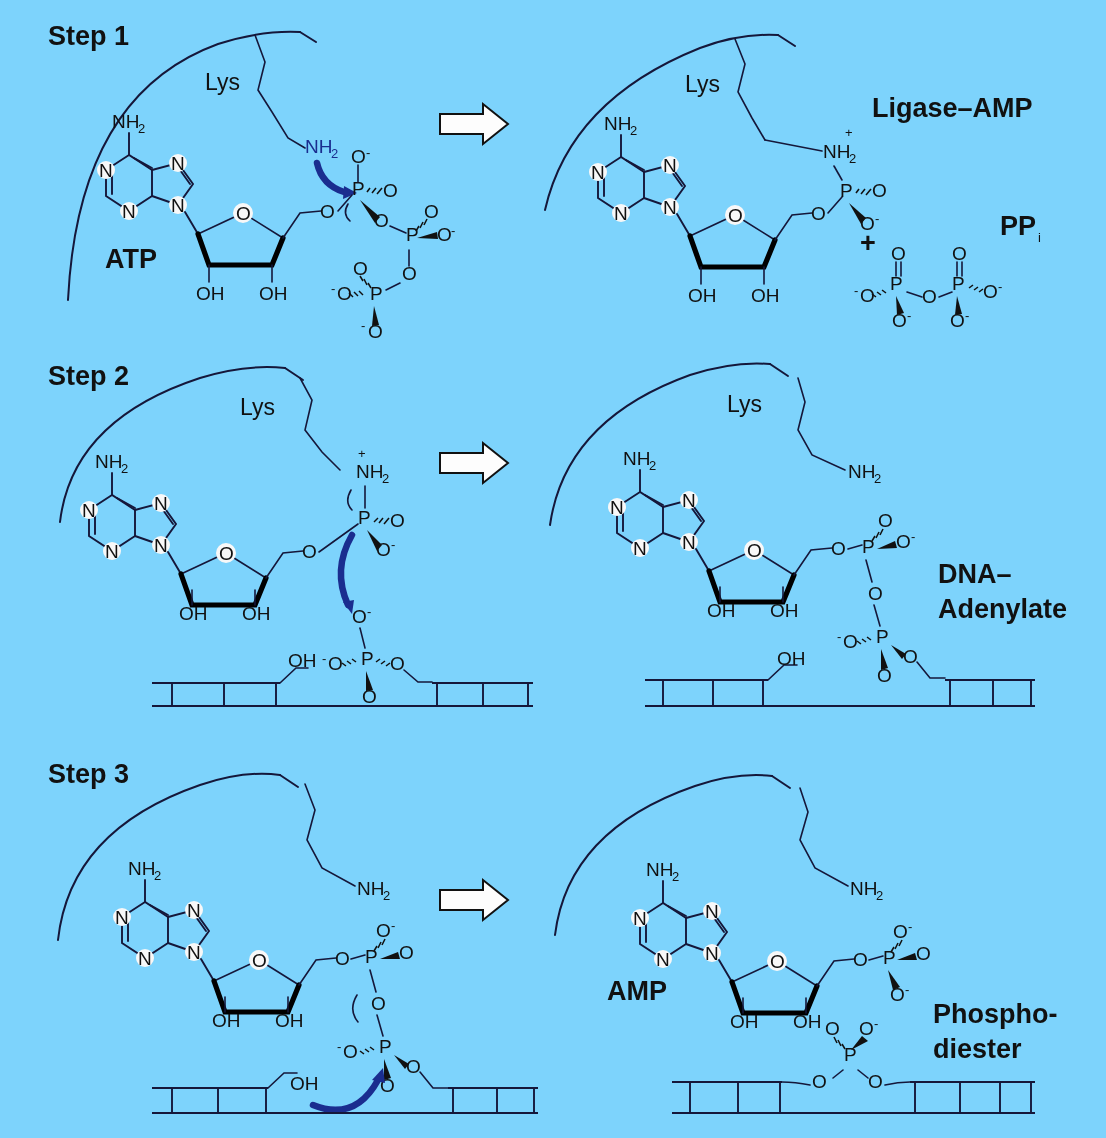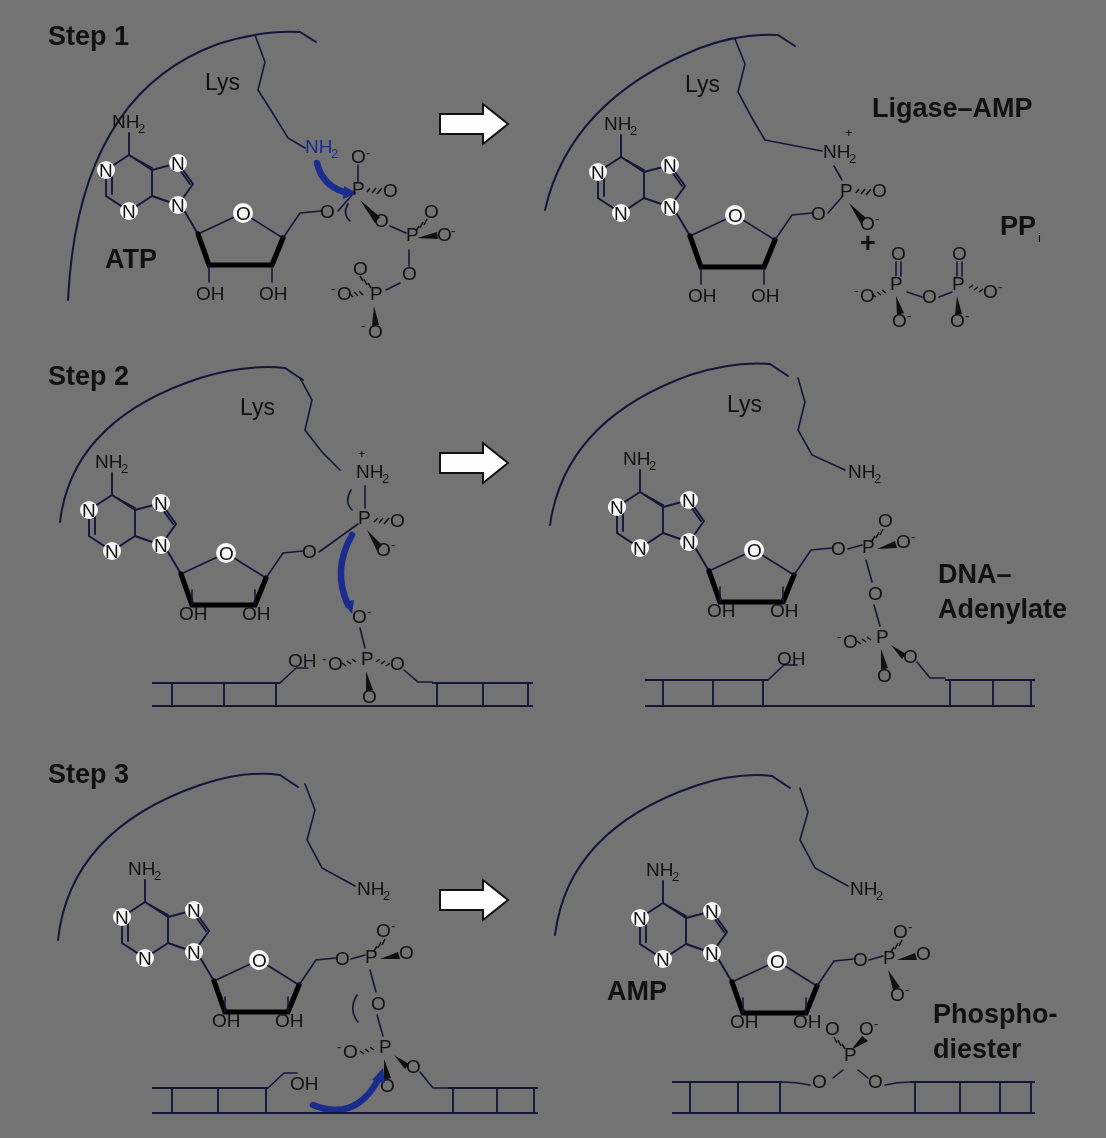--- a/index.html
+++ b/index.html
@@ -8,21 +8,21 @@
     padding: 0;
     background: #f8f8f8;
   }
   body {
     font-family: "Liberation Sans", sans-serif;
   }
   #canvas {
     position: relative;
     width: 1106px;
     height: 1138px;
-    background: #737373;
+    background: #7dd3fc;
     overflow: hidden;
   }
   svg.scheme {
     position: absolute;
     top: 0;
     left: 0;
     width: 1106px;
     height: 1138px;
   }
   .step-title {

